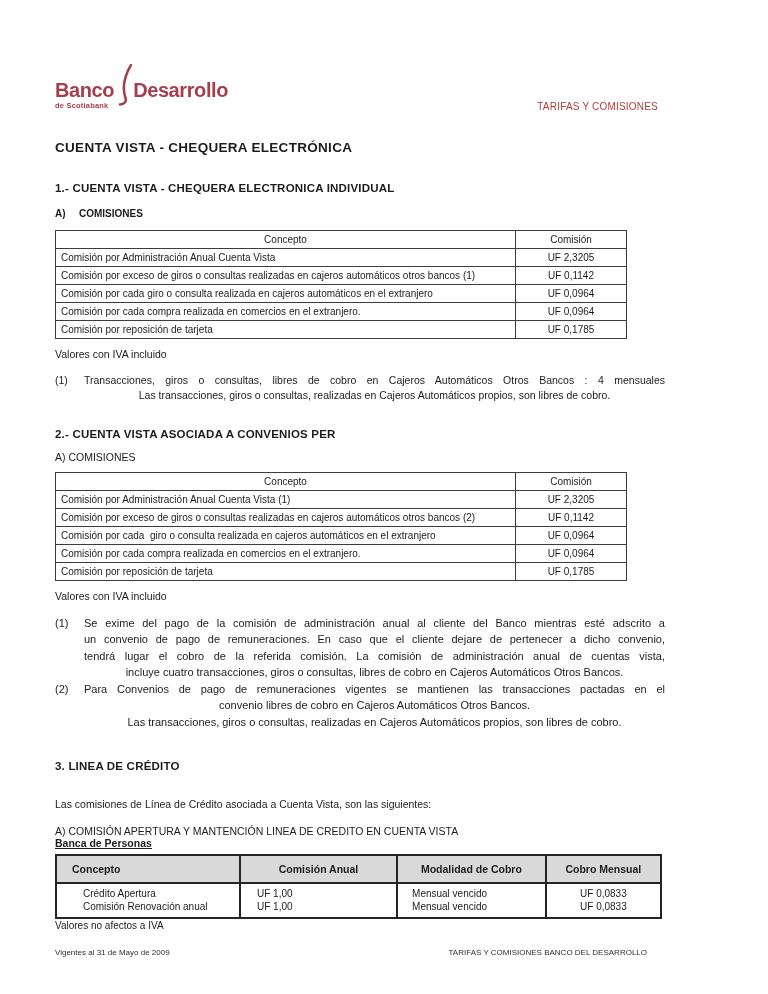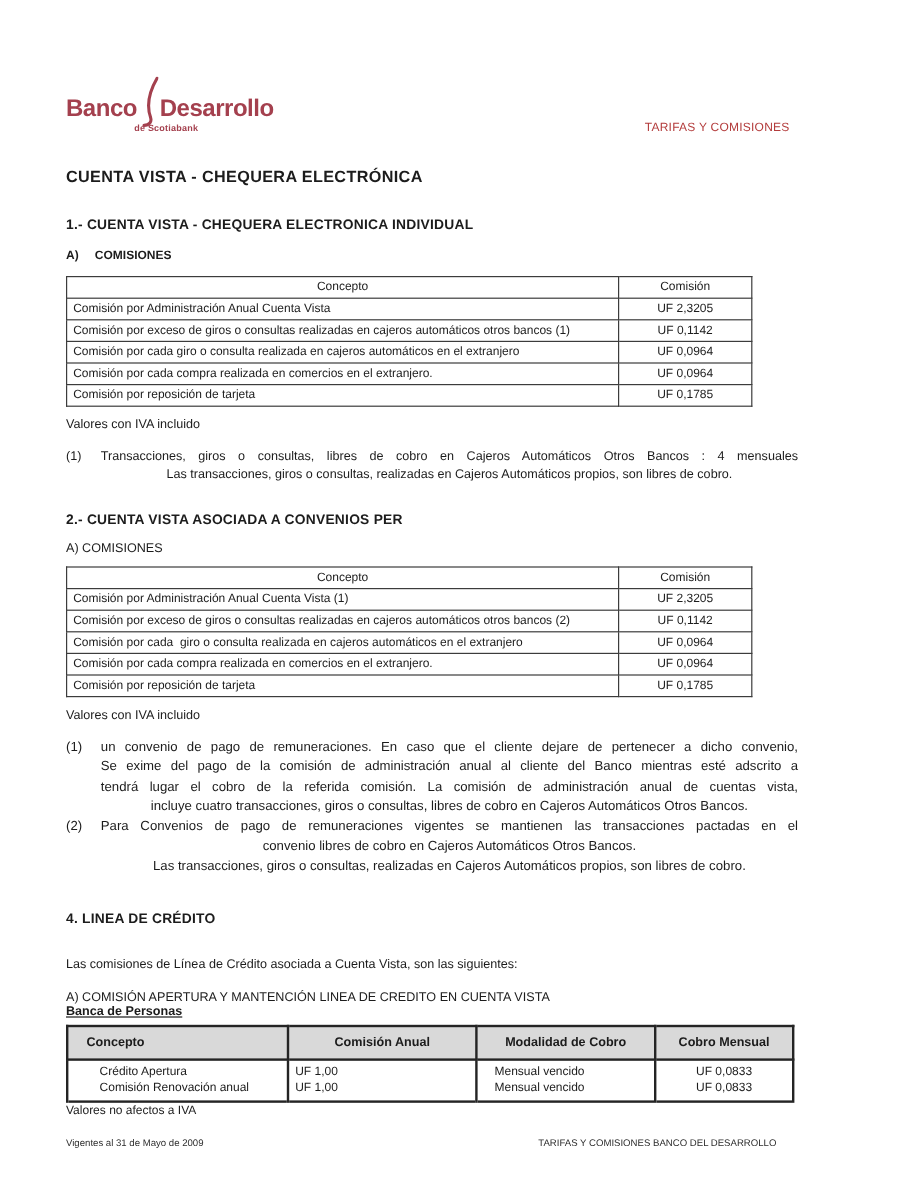--- a/index.html
+++ b/index.html
@@ -4,21 +4,21 @@
 <style>
   html,body { margin:0; padding:0; background:#ffffff; }
   .page {
     position:relative; width:768px; height:994px; background:#ffffff;
     font-family:"Liberation Sans", sans-serif; color:#1c1c1c; overflow:hidden;
   }
   
   .logo { position:absolute; left:55px; top:64px; color:#a4404e; }
   .logo-main { display:flex; align-items:flex-end; font-size:20px; font-weight:bold; letter-spacing:-0.4px; line-height:1; }
   .logo-swoosh { margin:0 1px -9px 3px; }
-  .logo-sub { font-size:7.5px; font-weight:bold; text-align:center; margin-top:1px; padding-right:6px; letter-spacing:0.2px; }
+  .logo-sub { font-size:7.5px; font-weight:bold; text-align:left; margin-top:1px; padding-right:6px; letter-spacing:0.2px; }
   .tagline { position:absolute; top:101px; right:110px; font-size:10px; color:#b33c3c; letter-spacing:0.2px; }
 
   
   .content { position:absolute; top:140px; left:55px; width:660px; }
   .doc-title { font-size:13.5px; font-weight:bold; letter-spacing:0.3px; margin:0; }
   .sec-heading { font-size:11.5px; font-weight:bold; letter-spacing:0.2px; margin:0; }
   .sub-bold { font-size:10px; font-weight:bold; margin:0; }
   .sub-bold .mk { display:inline-block; width:24px; }
   .sub-plain { font-size:10.5px; margin:0; }
 
@@ -63,21 +63,21 @@
   table.credit { border-collapse:collapse; width:607px; font-size:10px; table-layout:fixed; border:2px solid #242424; }
   table.credit th { background:#d9d9d9; font-weight:bold; font-size:10.5px; border:2px solid #242424; padding:7px 4px; }
   table.credit th.c1 { width:29.5%; text-align:left; padding-left:15px; }
   table.credit th.c2 { width:26.5%; }
   table.credit th.c3 { width:25%; }
   table.credit th.c4 { width:19%; }
   table.credit td { border-left:2px solid #242424; border-right:2px solid #242424; border-top:none; border-bottom:none; padding:1px 4px; }
   table.credit tbody tr:first-child td { padding-top:4px; }
   table.credit tbody tr:last-child td { padding-bottom:5px; }
   table.credit td.concept { padding-left:26px; }
-  table.credit td.annual { padding-left:5px; }
+  table.credit td.annual { padding-left:16px; }
   table.credit td.mode { padding-left:14px; }
   table.credit td.monthly { text-align:center; }
 
   
   .footer { display:flex; justify-content:space-between; width:592px; font-size:8px; color:#2e2e2e; }
 </style>
 </head>
 <body>
 
 <div class="page">
@@ -177,36 +177,36 @@
             <td class="fee">UF 0,1785</td>
           </tr>
       </tbody>
     </table>
 
     <p class="iva-note mt-iva">Valores con IVA incluido</p>
 
     <div class="fnote fn-big mt-fn2">
       <div class="mk">(1)</div>
       <div class="tx">
+        <div class="jline">Se exime del pago de la comisión de administración anual al cliente del Banco mientras esté adscrito a</div>
         <div class="jline">un convenio de pago de remuneraciones. En caso que el cliente dejare de pertenecer a dicho convenio,</div>
-        <div class="jline">Se exime del pago de la comisión de administración anual al cliente del Banco mientras esté adscrito a</div>
         <div class="jline">tendrá lugar el cobro de la referida comisión.   La comisión de administración anual de cuentas vista,</div>
         <div class="nline">incluye cuatro transacciones, giros o consultas, libres de cobro en Cajeros Automáticos Otros Bancos.</div>
       </div>
     </div>
     <div class="fnote fn-big">
       <div class="mk">(2)</div>
       <div class="tx">
         <div class="jline">Para Convenios de pago de remuneraciones vigentes se mantienen las transacciones pactadas en el</div>
         <div class="nline">convenio libres de cobro en Cajeros Automáticos Otros Bancos.</div>
         <div class="nline">Las transacciones, giros o consultas, realizadas en Cajeros Automáticos propios, son libres de cobro.</div>
       </div>
     </div>
 
-    <h2 class="sec-heading mt-s3head">4. LINEA DE CRÉDITO</h2>
+    <h2 class="sec-heading mt-s3head">3. LINEA DE CRÉDITO</h2>
 
     <p class="sub-plain mt-s3intro">Las comisiones de Línea de Crédito asociada a Cuenta Vista, son las siguientes:</p>
 
     <p class="sub-plain mt-s3sub">A) COMISIÓN APERTURA Y MANTENCIÓN LINEA DE CREDITO EN CUENTA VISTA</p>
 
     <p class="sub-bold mt-seg" style="font-size:10.5px; text-decoration:underline;">Banca de Personas</p>
 
     <table class="credit mt-t3">
       <thead>
         <tr>

